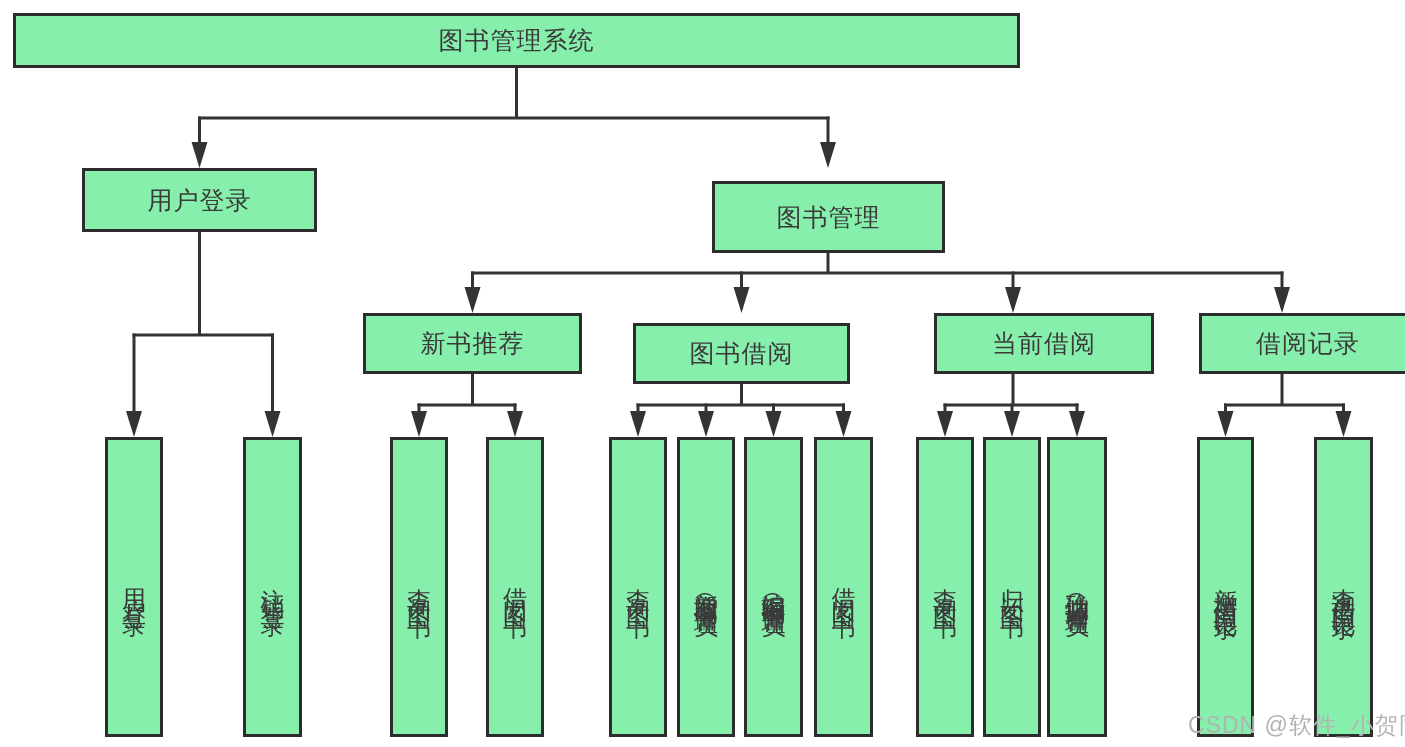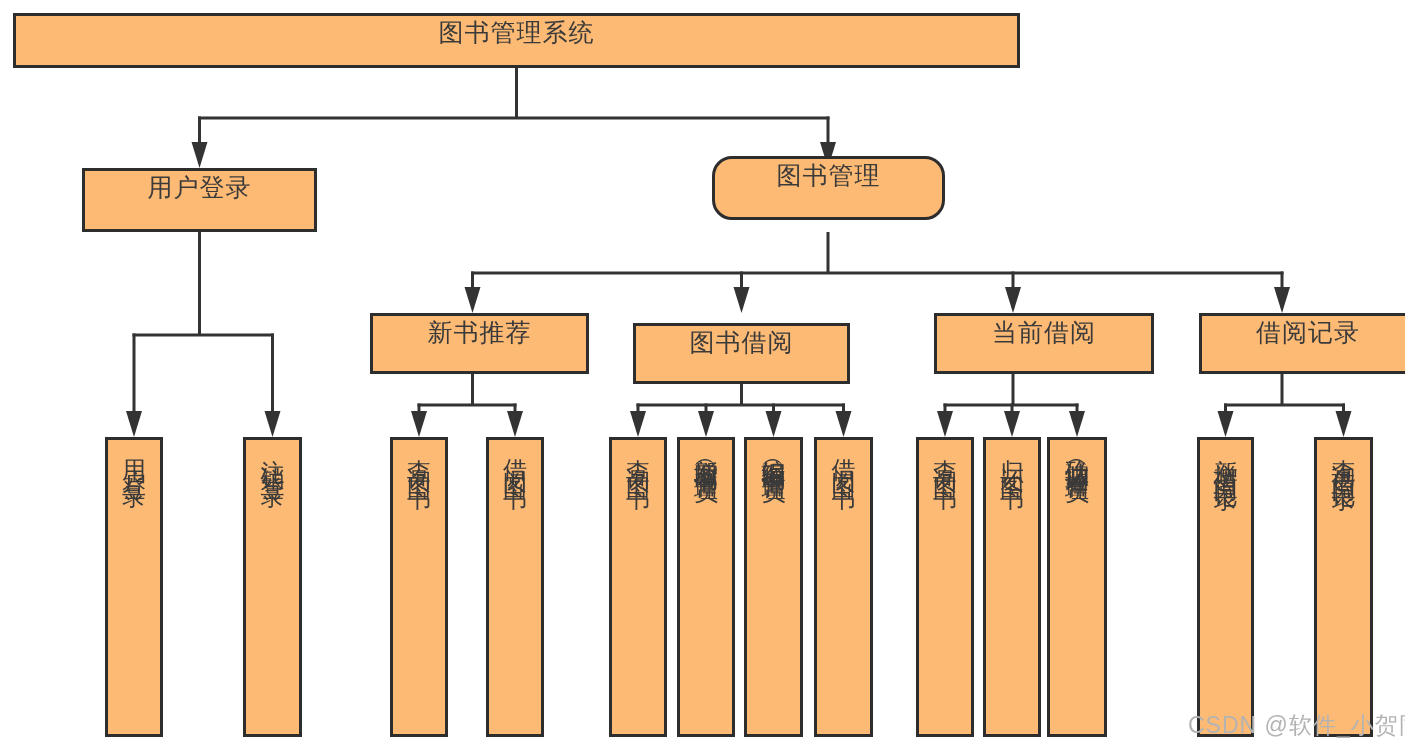--- a/index.html
+++ b/index.html
@@ -17,24 +17,24 @@
   }
   #connectors {
     position: absolute;
     left: 0; top: 0;
     width: 1405px; height: 747px;
     z-index: 1;
   }
   .node {
     position: absolute;
     box-sizing: border-box;
-    background: #fdba74;
+    background: #86efac;
     border: 3px solid #2d2d2d;
     display: flex;
-    align-items: flex-start;
+    align-items: center;
     justify-content: center;
     z-index: 2;
   }
   .hlabel {
     font-size: 25px;
     color: #3a3a3a;
     letter-spacing: 1px;
     white-space: nowrap;
   }
   .vlabel {
@@ -157,25 +157,25 @@
     </g>
   </svg>
 
   <div class="node" style="left:13px; top:13px; width:1007px; height:55px;">
     <span class="hlabel">图书管理系统</span>
   </div>
 
   <div class="node" style="left:82px; top:168px; width:235px; height:64px;">
     <span class="hlabel">用户登录</span>
   </div>
-  <div class="node" style="left:712px; top:156px; width:233px; height:64px;border-radius:20px;">
+  <div class="node" style="left:712px; top:181px; width:233px; height:72px;">
     <span class="hlabel">图书管理</span>
   </div>
 
-  <div class="node" style="left:363px; top:313px; width:219px; height:61px;margin-left:7px;">
+  <div class="node" style="left:363px; top:313px; width:219px; height:61px;">
     <span class="hlabel">新书推荐</span>
   </div>
   <div class="node" style="left:633px; top:313px; width:217px; height:61px;margin-top:10px;">
     <span class="hlabel">图书借阅</span>
   </div>
   <div class="node" style="left:934px; top:313px; width:220px; height:61px;">
     <span class="hlabel">当前借阅</span>
   </div>
   <div class="node" style="left:1173px; top:313px; width:218px; height:61px;margin-left:26px;">
     <span class="hlabel">借阅记录</span>

